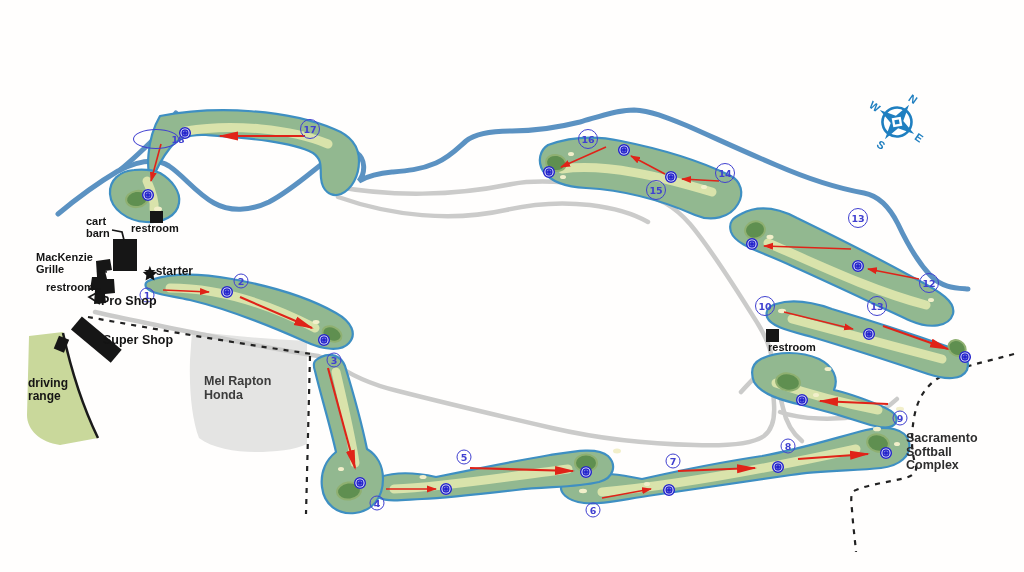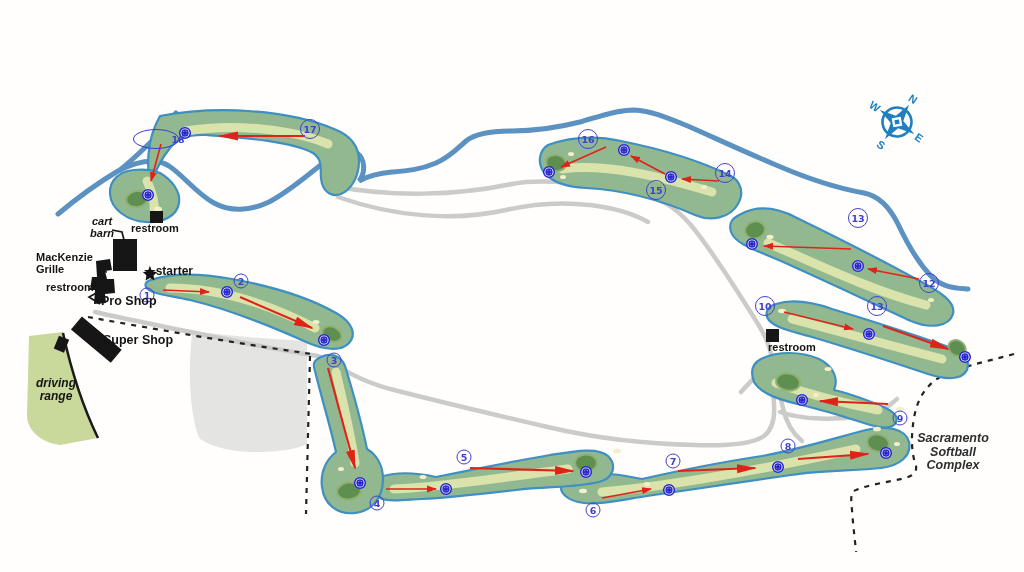--- a/index.html
+++ b/index.html
@@ -2,21 +2,21 @@
 <html><head>
 <meta charset="utf-8">
 <style>
   html,body{margin:0;padding:0;background:#ffffff;}
   #stage{position:relative;width:1024px;height:572px;background:#fffefd;overflow:hidden;
          font-family:"Liberation Sans",sans-serif;}
   #map-svg{position:absolute;left:0;top:0;}
   .title{position:absolute;left:0;top:56px;width:1010px;text-align:center;
          font-size:23px;font-weight:bold;color:#1d1d1d;letter-spacing:.5px;}
   .map-label{position:absolute;font-weight:bold;color:#141414;line-height:1.08;font-size:11px;white-space:nowrap;}
-  .c{text-align:center;font-style:italic;} .r{text-align:left;}
+  .c{} .r{text-align:left;}
   .lbl-cart{left:86px;top:216px;width:32px;}
   .lbl-restroom-top{left:131px;top:223px;}
   .lbl-mack{left:36px;top:252px;width:64px;}
   .lbl-restroom-left{left:46px;top:282px;}
   .lbl-proshop{left:101px;top:295px;font-size:12.5px;}
   .lbl-starter{left:144px;top:265px;font-size:12px;}
   .lbl-starter .star{font-size:13px;vertical-align:-1px;}
   .lbl-supershop{left:103px;top:334px;font-size:12.5px;}
   .lbl-driving{left:28px;top:377px;width:56px;font-size:12px;}
   .lbl-honda{left:204px;top:375px;width:94px;font-size:12.5px;color:#3c3c3c;}
@@ -305,20 +305,24 @@
   <span style="display:block">Grille</span>
 </div>
 <div class="map-label lbl-restroom-left">restroom</div>
 <div class="map-label lbl-proshop">Pro Shop</div>
 <div class="map-label lbl-starter"><span class="star">★</span><span>starter</span></div>
 <div class="map-label lbl-supershop">Super Shop</div>
 <div class="map-label lbl-driving c">
   <span style="display:block">driving</span>
   <span style="display:block">range</span>
 </div>
+<div class="map-label lbl-honda c">
+  <span style="display:block">Mel Rapton</span>
+  <span style="display:block">Honda</span>
+</div>
 <div class="map-label lbl-restroom-right">restroom</div>
 <div class="map-label lbl-softball c">
   <span style="display:block">Sacramento</span>
   <span style="display:block">Softball</span>
   <span style="display:block">Complex</span>
 </div>
 
 </div>
 
 </body></html>

